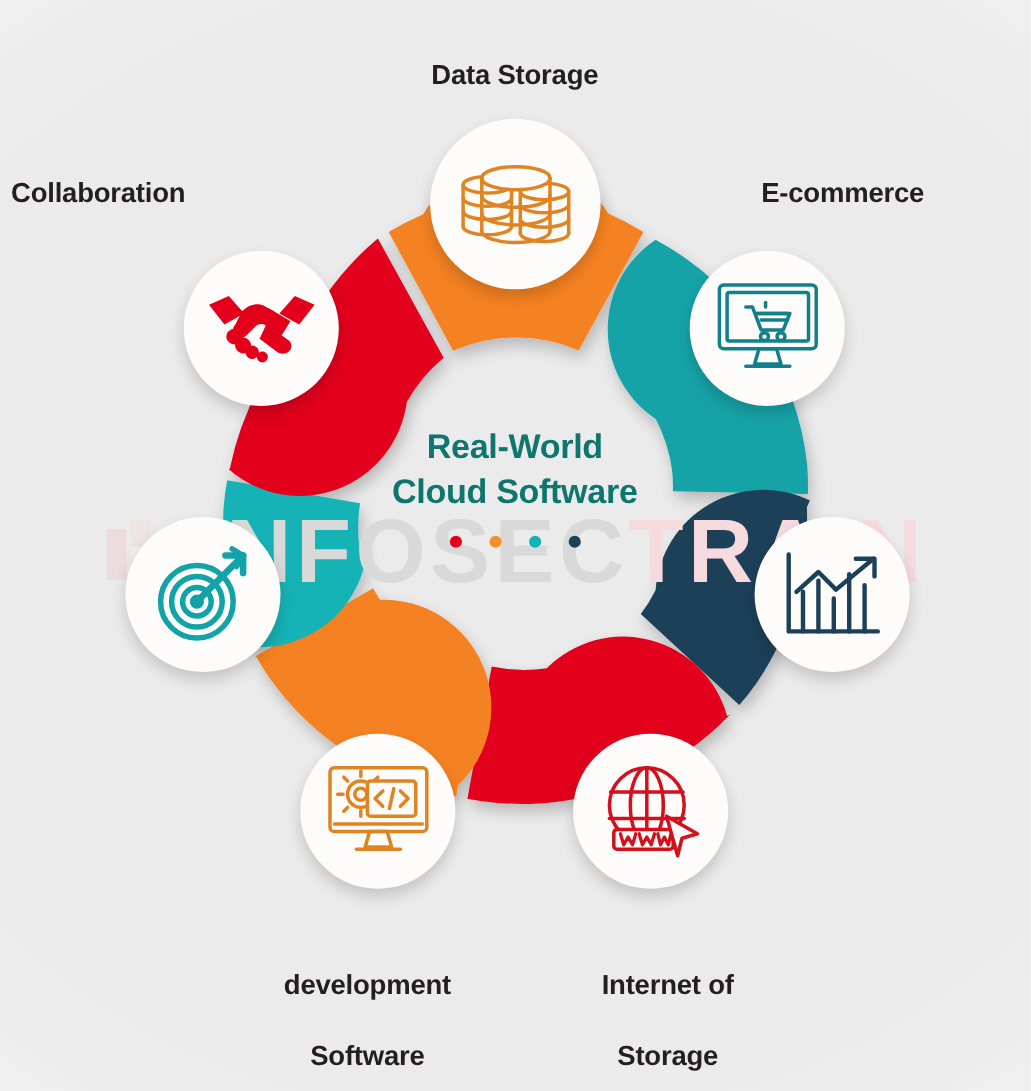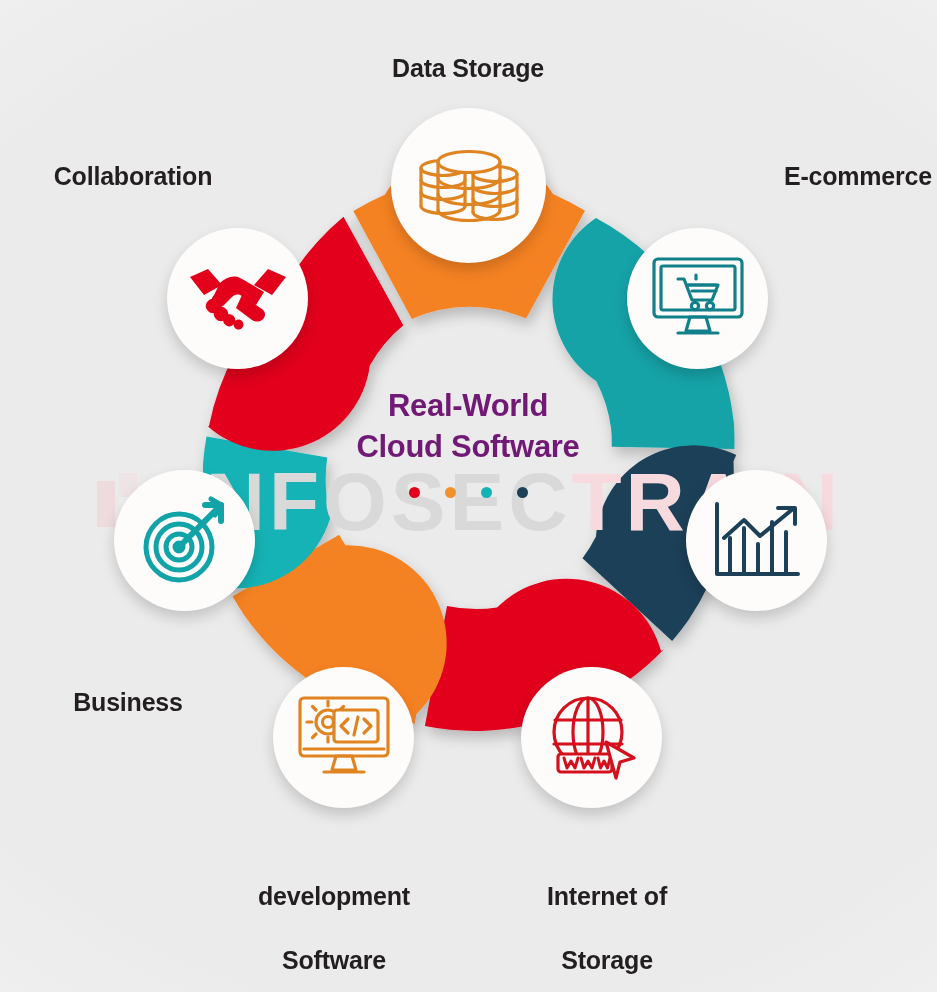--- a/index.html
+++ b/index.html
@@ -67,21 +67,21 @@
     position: absolute;
     left: 288px; top: 386px;
     width: 360px;
     text-align: center;
     z-index: 6;
     pointer-events: none;
   }
   .center-title {
     font-size: 31px;
     font-weight: 700;
-    color: #701a75;
+    color: #0f766e;
     line-height: 1.32;
     letter-spacing: -0.3px;
   }
   .dots {
     margin-top: 19px;
     display: flex;
     justify-content: center;
     gap: 25px;
   }
   .dot { width: 11px; height: 11px; border-radius: 50%; display: block; }
@@ -104,21 +104,21 @@
     position: absolute;
     font-size: 25px;
     font-weight: 700;
     color: #231f20;
     line-height: 1.28;
     letter-spacing: -0.2px;
     z-index: 6;
     white-space: pre-line;
   }
   .lbl.c { text-align: center; }
-  .lbl.r { text-align: center; }
+  .lbl.r { text-align: left; }
   .lbl.l { text-align: left; }
 </style>
 </head>
 <body>
 
 <div id="stage">
 
   <div class="watermark">
     <div class="wm-logo">
       <i class="wm-b1"></i>
@@ -319,36 +319,35 @@
         <path d="M30 48 C33 45 37 45 40 48 C43 51 43 55 40 58 C37 61 33 61 30 58 C27 55 27 51 30 48 Z"></path>
         <path d="M39 55 C41.5 52.5 45 52.5 47.5 55 C50 57.5 50 61 47.5 63.5 C45 66 41.5 66 39 63.5 C36.5 61 36.5 57.5 39 55 Z"></path>
         <path d="M49 60 C51 58 54 58 56 60 C58 62 58 65 56 67 C54 69 51 69 49 67 C47 65 47 62 49 60 Z"></path>
         <path d="M56 34 C62 38 70 44 76 48 C80 51 80 56 76 59 C73 61 69 61 66 59 L50 47 Z"></path>
       </g>
     </svg>
   </div>
 
   <div class="lbl c" style="left:338px; top:52px; width:260px;">Data Storage</div>
 
-  <div class="lbl l" style="left:692px; top:160px; width:240px;text-align:right;">E-commerce</div>
+  <div class="lbl l" style="left:692px; top:160px; width:240px;">E-commerce</div>
 
   <div class="lbl c" style="left:714px; top:654px; width:210px;">
   </div>
 
   <div class="lbl c" style="left:496px; top:848px; width:222px;">
     <div>Internet of</div>
     <div>Storage</div>
     
   </div>
 
   <div class="lbl c" style="left:222px; top:848px; width:224px;">
     <div>development</div>
     <div>Software</div>
     
   </div>
 
   <div class="lbl c" style="left:18px; top:654px; width:220px;">
-    <div>Business</div>
   </div>
 
   <div class="lbl r" style="left:10px; top:160px; width:246px;">Collaboration</div>
 
 </div>
 
 </body></html>

